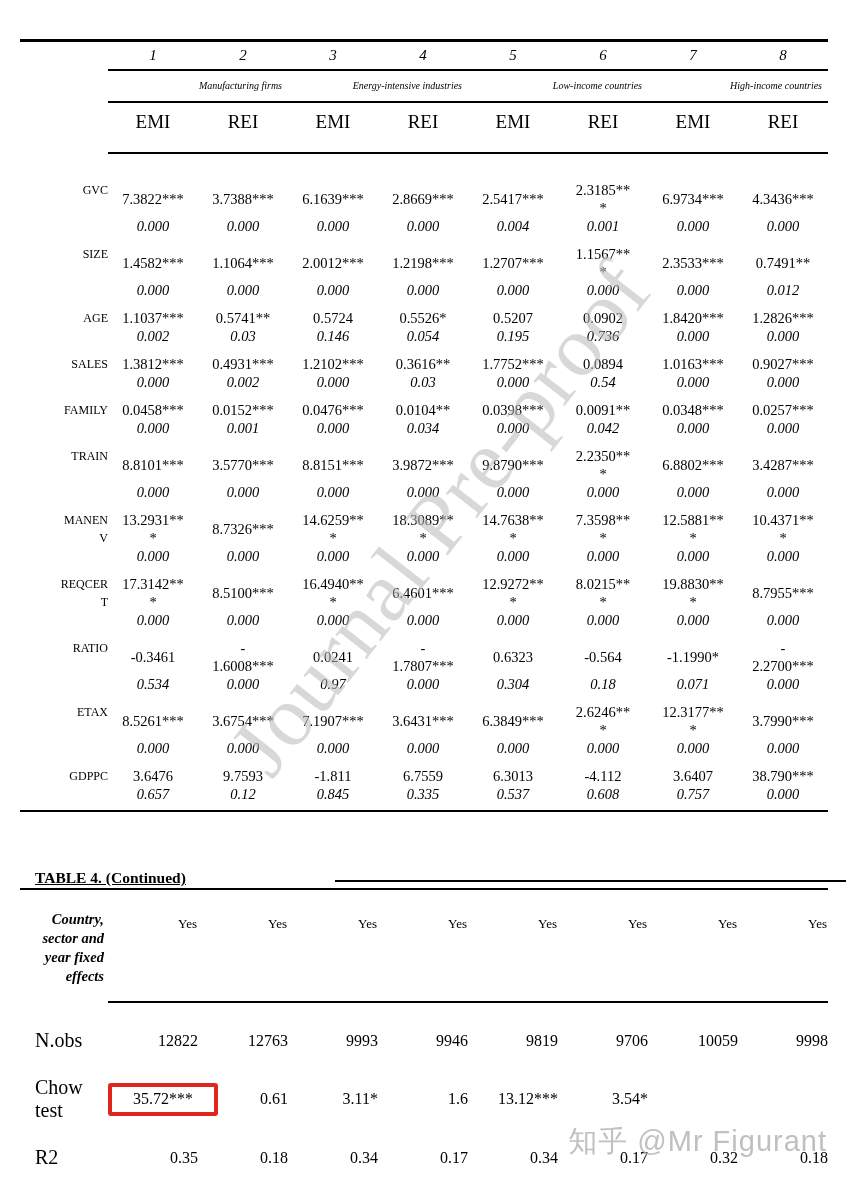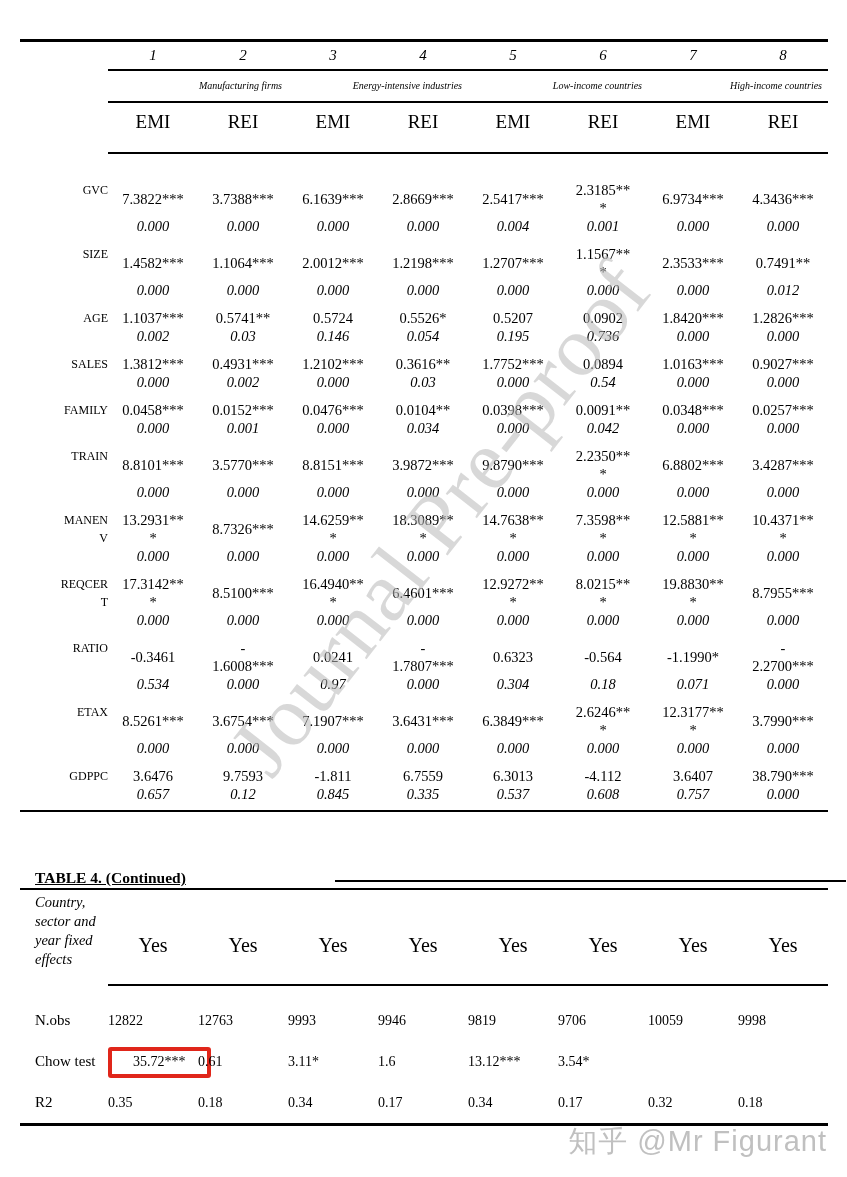--- a/index.html
+++ b/index.html
@@ -18,26 +18,26 @@
   .hspacer td{height:22px;border:none;}
   .rowlabel{text-align:right;vertical-align:top;white-space:pre-line;font-size:12px;
             padding:3px 0 0 15px;line-height:18px;}
   .coef{text-align:center;white-space:pre-line;font-size:14.5px;padding:3px 2px 0;line-height:18px;}
   .pval{text-align:center;font-style:italic;font-size:14.5px;padding:0 2px 7px;line-height:18px;}
   
   .cont-title{position:absolute;left:35px;top:869px;font-size:15.5px;font-weight:bold;text-decoration:underline;}
   .rule-seg{position:absolute;left:335px;top:880px;width:511px;height:2px;background:#000;}
   .cont-table{position:absolute;left:20px;top:888px;width:808px;
               border-top:2px solid #000;border-bottom:3px solid #000;}
-  .felbl{font-style:italic;font-weight:normal;text-align:left;vertical-align:top;
-         font-size:14.5px;line-height:19px;padding:3px 4px 16px 15px;}
-  .fe{text-align:center;vertical-align:top;font-size:20px;padding-top:44px;border-bottom:2px solid #000;}
+  .felbl{font-style:italic;font-weight:bold;text-align:right;vertical-align:top;
+         font-size:14.5px;line-height:19px;padding:20px 4px 16px 15px;}
+  .fe{text-align:right;vertical-align:top;font-size:13px;padding-top:26px;border-bottom:2px solid #000;}
   .spacer2 td{height:12px;border:none;}
-  .statlbl{font-weight:normal;text-align:left;font-size:15px;padding:12px 0 12px 15px;}
-  .stat{text-align:left;font-size:14px;padding:12px 0;}
+  .statlbl{font-weight:normal;text-align:left;font-size:20px;padding:12px 0 12px 15px;}
+  .stat{text-align:right;font-size:16px;padding:12px 0;}
   .hl{display:inline-block;border:4px solid #e0261a;border-radius:3px;
       padding:3px 21px 4px;margin:-9px 0;background:transparent;}
   
   .wm-diag{position:absolute;left:70px;top:468px;width:740px;text-align:center;
            transform:rotate(-52deg);font-size:86px;color:#b9b9b9;opacity:0.55;
            white-space:nowrap;z-index:10;pointer-events:none;letter-spacing:1px;
            font-family:"Liberation Serif",serif;}
   .wm-zhihu{position:absolute;right:20px;top:1122px;font-size:29px;letter-spacing:1px;
             color:rgba(178,178,178,0.82);z-index:10;pointer-events:none;
             font-family:"Liberation Sans",sans-serif;}

